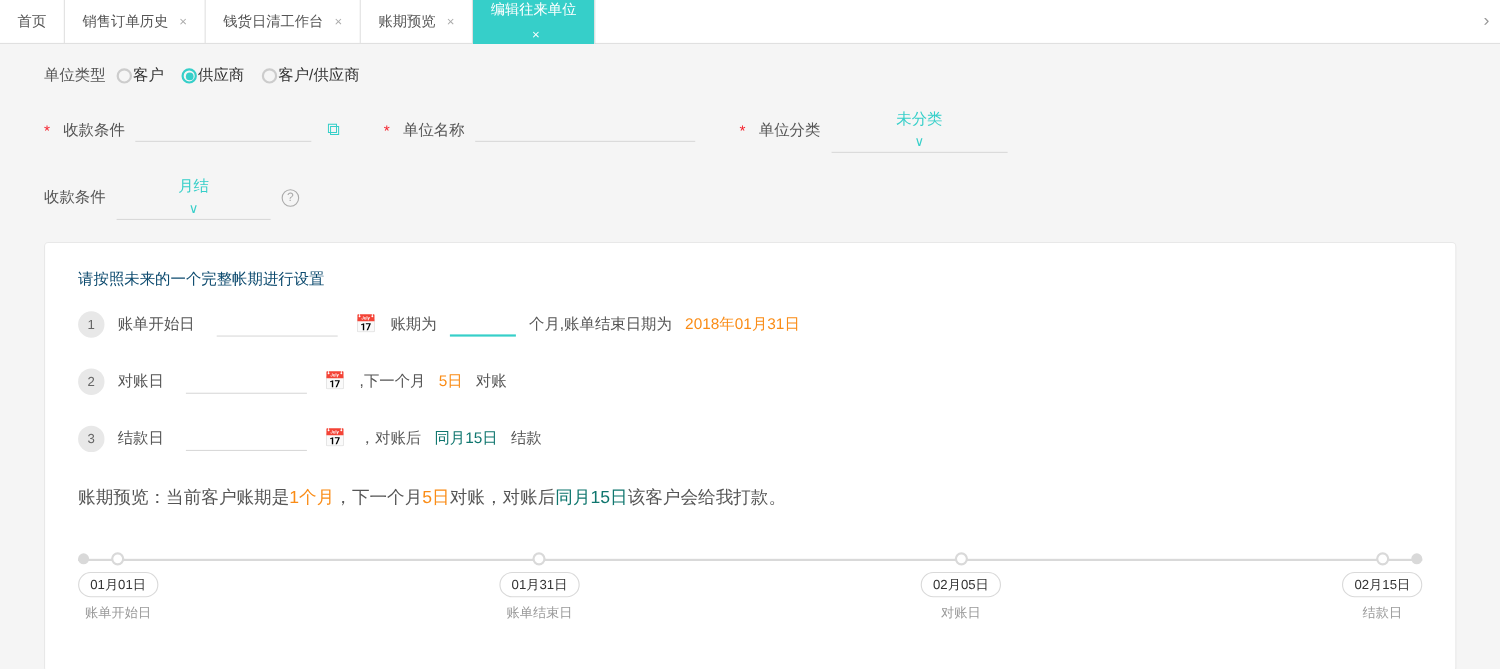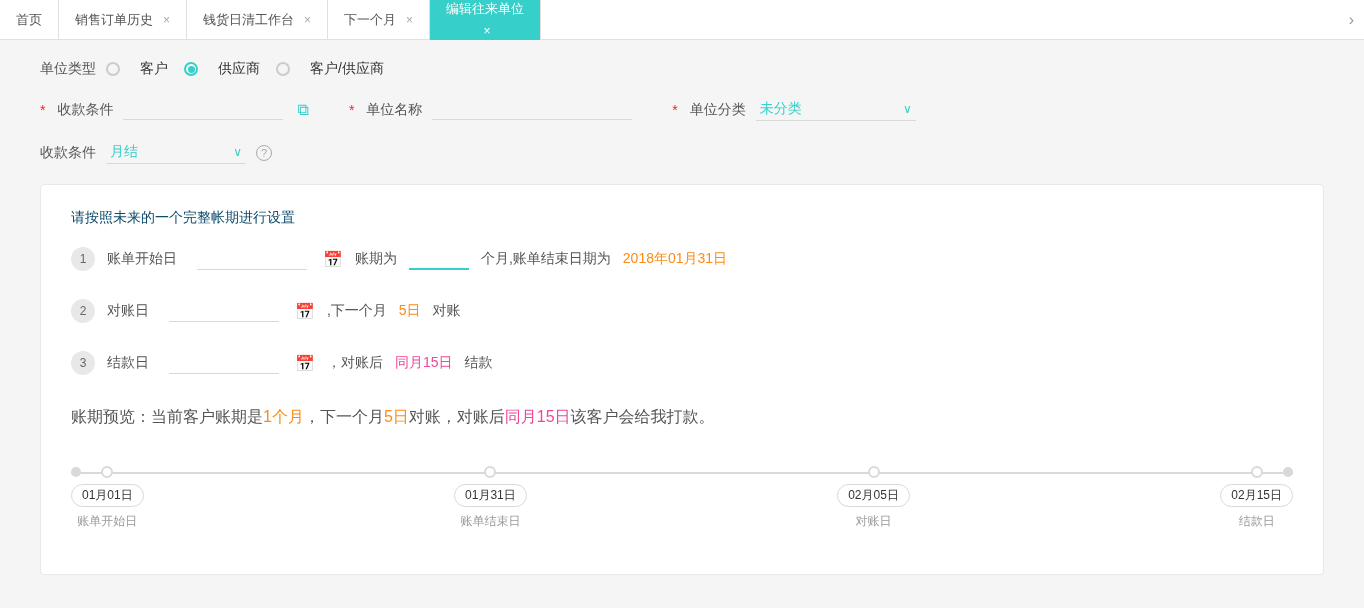--- a/index.html
+++ b/index.html
@@ -69,21 +69,21 @@
       margin-right: 2px;
     }
     .radio-group {
       display: flex;
       align-items: center;
       gap: 16px;
     }
     .radio-item {
       display: flex;
       align-items: center;
-      gap: 20px;
+      gap: 1px;
       cursor: pointer;
     }
     .radio-circle {
       width: 14px;
       height: 14px;
       border-radius: 50%;
       border: 2px solid #ccc;
       display: flex;
       align-items: center;
       justify-content: center;
@@ -115,20 +115,21 @@
       margin-left: 4px;
     }
     .select-wrapper {
       display: flex;
       align-items: center;
       border-bottom: 1px solid #d9d9d9;
       padding: 2px 4px;
       min-width: 120px;
       gap: 4px;
       cursor: pointer;
+      flex-direction: column;
     }
     .select-value {
       color: #36cfc9;
       flex: 1;
     }
     .select-arrow {
       color: #36cfc9;
       font-size: 12px;
     }
     .help-icon {
@@ -197,21 +198,21 @@
       border-bottom: 2px solid #36cfc9;
       outline: none;
       padding: 2px 4px;
       font-size: 14px;
       color: #333;
       background: transparent;
       width: 60px;
       text-align: center;
     }
     .text-orange { color: #fa8c16; }
-    .text-cyan { color: #ec4899; }
+    .text-cyan { color: #0f766e; }
     .text-normal { color: #555; }
 
     
     .preview-text {
       font-size: 16px;
       color: #555;
       margin-bottom: 24px;
       line-height: 1.8;
     }
 
@@ -295,21 +296,21 @@
   </div>
   <div class="tab-item">
     <span>销售订单历史</span>
     <span class="tab-close">×</span>
   </div>
   <div class="tab-item">
     <span>钱货日清工作台</span>
     <span class="tab-close">×</span>
   </div>
   <div class="tab-item">
-    <span>下一个月</span>
+    <span>账期预览</span>
     <span class="tab-close">×</span>
   </div>
   <div class="tab-item active">
     <span>编辑往来单位</span>
     <span class="tab-close">×</span>
   </div>
   <div class="tab-expand">›</div>
 </div>
 
 <div class="page-content">

